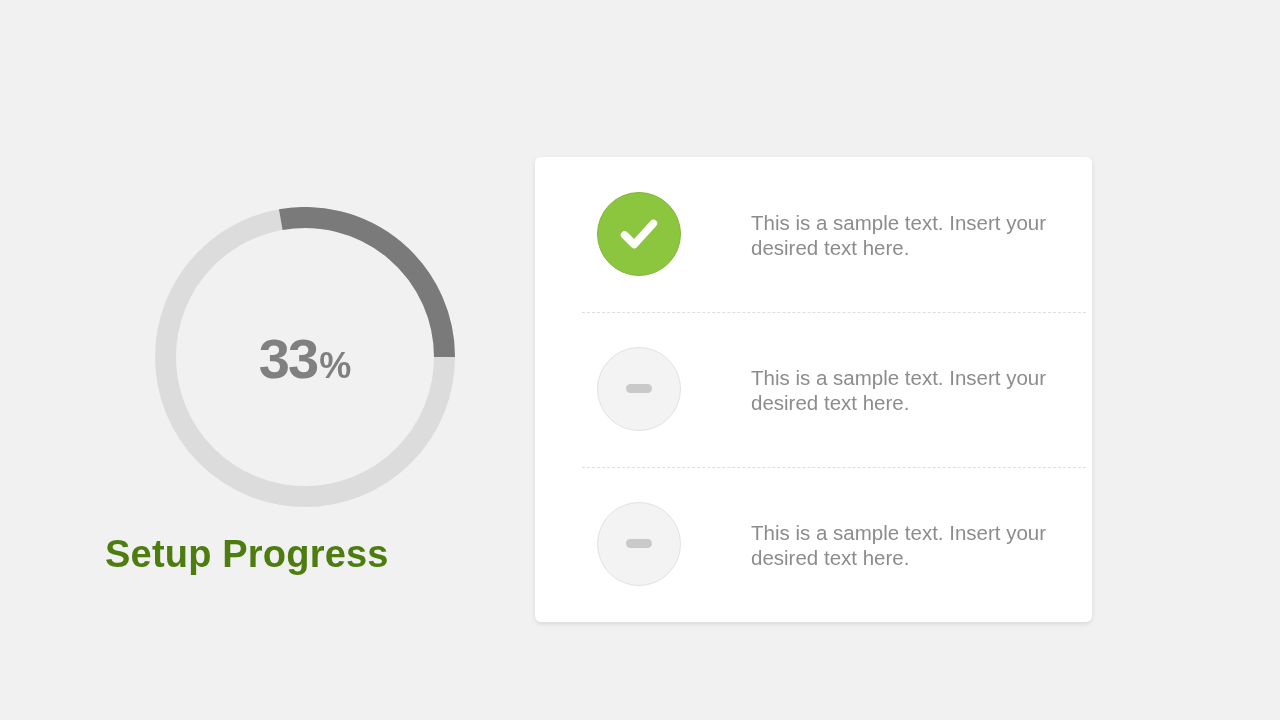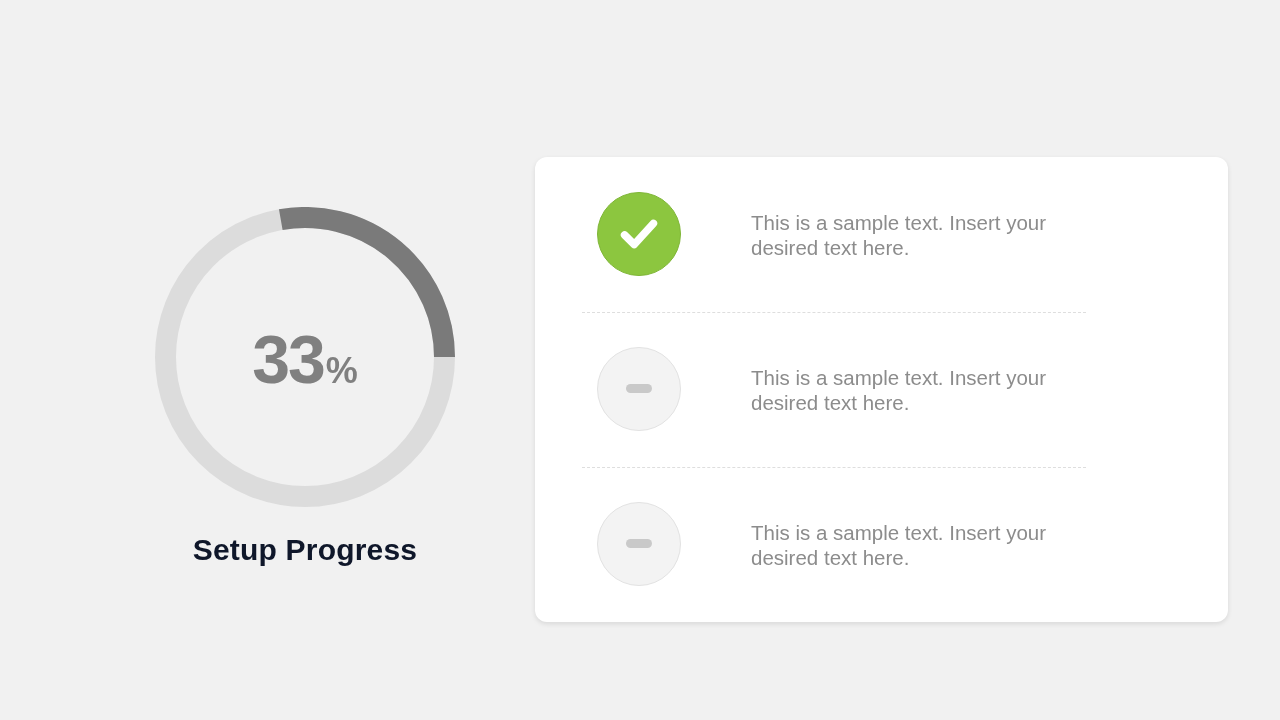--- a/index.html
+++ b/index.html
@@ -61,55 +61,54 @@
     align-items: center;
     justify-content: center;
     pointer-events: none;
   }
   #gauge-value-wrap {
     display: flex;
     align-items: baseline;
     transform: translateY(2px);
   }
   #gauge-value {
-    font-size: 68px;
+    font-size: 56px;
     font-weight: bold;
     color: #808080;
     letter-spacing: -2px;
     line-height: 1;
   }
   #gauge-unit {
     font-size: 36px;
     font-weight: bold;
     color: #808080;
     line-height: 1;
     margin-left: 2px;
   }
 
   #gauge-caption {
     position: absolute;
     left: 105px;
     top: 533px;
     width: 400px;
-    text-align: center;
-    font-size: 30px;
+    font-size: 38px;
     font-weight: bold;
-    color: #0f172a;
+    color: #4d7c0f;
     letter-spacing: 0.2px;
   }
 
   
   #status-card {
     position: absolute;
     left: 535px;
     top: 157px;
-    width: 693px;
+    width: 557px;
     height: 465px;
     background: #ffffff;
-    border-radius: 12px;
+    border-radius: 6px;
     box-shadow: 0 2px 5px rgba(0,0,0,0.10);
     box-sizing: border-box;
   }
 
   .status-row {
     position: absolute;
     left: 0;
     width: 100%;
     height: 155px;
     display: flex;

